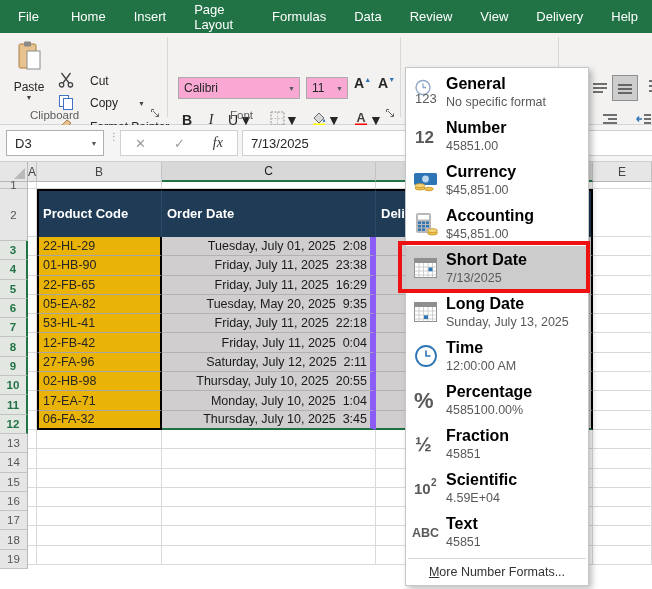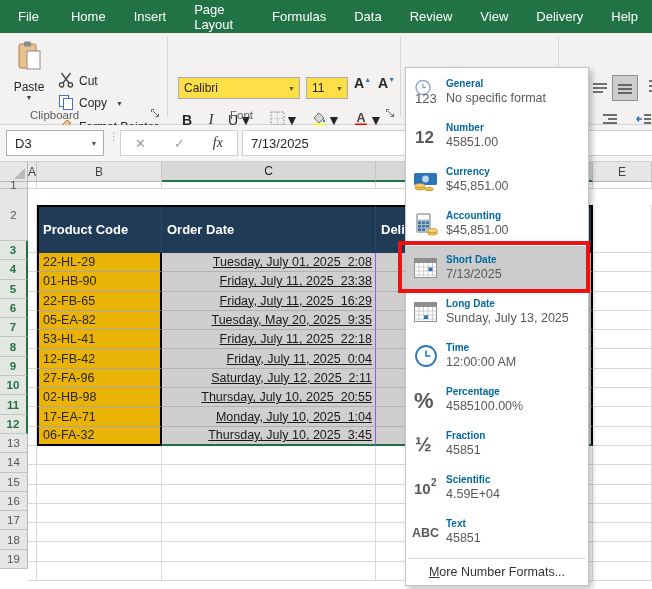--- a/index.html
+++ b/index.html
@@ -15,24 +15,24 @@
   
   .ribbon { position:absolute; left:0; top:33px; width:652px; height:92px; background:#f3f2f1; border-bottom:1px solid #d5d5d5; }
   .vsep { position:absolute; top:4px; height:80px; width:1px; background:#d8d8d8; }
   .grouplabel { position:absolute; bottom:3px; font-size:11.5px; color:#5c5c5c; }
   .launcher { position:absolute; bottom:4px; width:12px; height:12px; }
   .launcher svg { display:block; }
 
   .paste-btn { position:absolute; left:8px; top:7px; width:42px; height:72px; display:flex; flex-direction:column; align-items:center; font-size:12px; color:#262626; }
   .paste-btn .plbl { margin-top:5px; }
   .caret { font-size:7px; color:#444; line-height:1; }
-  .clip-item { position:absolute; left:58px; height:20px; display:flex; align-items:center; gap:5px; font-size:12px; color:#262626; }
+  .clip-item { position:absolute; left:58px; height:20px; display:flex; align-items:center; gap:16px; font-size:12px; color:#262626; }
   .clip-item .caret { margin-left:4px; }
 
-  .combo { position:absolute; background:#fde047; border:1px solid #ababab; display:flex; align-items:center; font-size:12px; }
+  .combo { position:absolute; background:#f9a8d4; border:1px solid #ababab; display:flex; align-items:center; font-size:12px; }
   .combo .cval { flex:1; padding-left:5px; }
   .combo .cbtn { width:15px; text-align:center; color:#555; font-size:7px; }
   .fontbtn { position:absolute; top:75px; width:22px; height:24px; display:flex; align-items:center; justify-content:center; font-size:14px; color:#262626; }
   .grow-font, .shrink-font { position:absolute; top:42px; font-size:14px; font-weight:bold; color:#262626; }
   .grow-font sup, .shrink-font sup { font-size:7px; color:#2e75b6; }
 
   .nf-combo { position:absolute; left:405px; top:45px; width:140px; height:22px; border:2px solid #1e4d33; background:#fff; display:flex; }
   .nf-combo .cval { flex:1; }
   .nf-combo .cbtn { width:16px; background:#f0f0f0; border-left:1px solid #c9c9c9; color:#444; font-size:7px; display:flex; align-items:center; justify-content:center; }
 
@@ -72,38 +72,38 @@
 
   .grid { position:absolute; left:28px; top:20px; right:0; }
   .srow { display:flex; height:19.3px; }
   .srow .cell { border-right:1px solid #d9d9d9; border-bottom:1px solid #d9d9d9; overflow:hidden; white-space:pre; font-size:12.5px; display:flex; align-items:center; }
   .srow .ca { width:9px; }
   .srow .cb { width:125px; padding-left:4px; }
   .srow .cc { width:214px; justify-content:flex-end; padding-right:3px; }
   .srow .cd { width:217px; }
   .srow .ce { width:59px; }
   .srow.r1 { height:7px; }
-  .srow.hrow { height:48px;margin-top:16px; }
+  .srow.hrow { height:48px; }
   .srow.hrow .cb, .srow.hrow .cc, .srow.hrow .cd { background:#1f3b55; color:#fff; font-weight:bold; font-size:13px; border-bottom:1px solid #1f3b55; border-right:1px solid #2a4a68; border-top:2px solid #000; }
   .srow.hrow .cb { border-left:2px solid #000; }
   .srow.hrow .cd { border-right:2px solid #000; }
   .drow .cb { background:#eab308; border-left:2px solid #000; border-right:2px solid #000; border-bottom:1px solid #a6a6a6; }
   .drow .cc, .drow .cd { background:#d0cece; border-bottom:1px solid #b3b1b1; color:#1a1a1a; }
-  .drow .cc { border-right:1px solid #8b5cf6;text-decoration:underline; }
+  .drow .cc { border-right:6px solid #8b5cf6; }
   .drow .cd { border-right:2px solid #000; }
   #datarows .drow:last-of-type .cb { border-bottom:2px solid #000; }
   #datarows .drow:last-of-type .cc, #datarows .drow:last-of-type .cd { border-bottom:2px solid #1e7145; }
 
   
   .dropdown { position:absolute; left:405px; top:67px; width:184px; background:#fff; border:1px solid #c6c6c6; box-shadow:3px 3px 6px rgba(0,0,0,.25); z-index:10; padding-top:2px; }
   .dd-item { height:44px; display:flex; align-items:center; }
   .dd-item.selected { background:#cccccc; }
   .dd-icon { width:40px; display:flex; align-items:center; justify-content:center; flex:none; }
   .dd-text { display:flex; flex-direction:column; line-height:1.35; }
-  .dd-label { font-weight:bold; font-size:10px; color:#0369a1; }
+  .dd-label { font-weight:bold; font-size:16px; color:#000000; }
   .dd-sample { font-size:12.5px; color:#595959; }
   .dd-sep { height:1px; background:#d8d8d8; margin:4px 2px 0 2px; }
   .dd-footer { display:block; height:26px; line-height:26px; text-align:center; font-size:12.5px; color:#333; }
   .dd-footer::first-letter { text-decoration:underline; }
   .redbox { position:absolute; left:398px; top:241px; width:192px; height:52px; border:4px solid #ee1111; z-index:11; pointer-events:none; }
 
   svg text { font-family:"Liberation Sans","DejaVu Sans",sans-serif; }
 </style>
 </head>
 <body>

